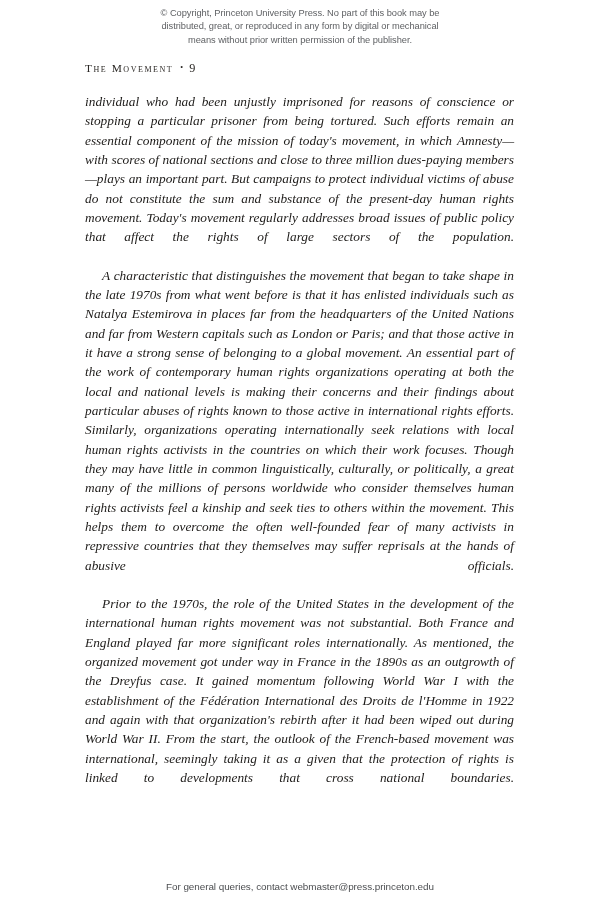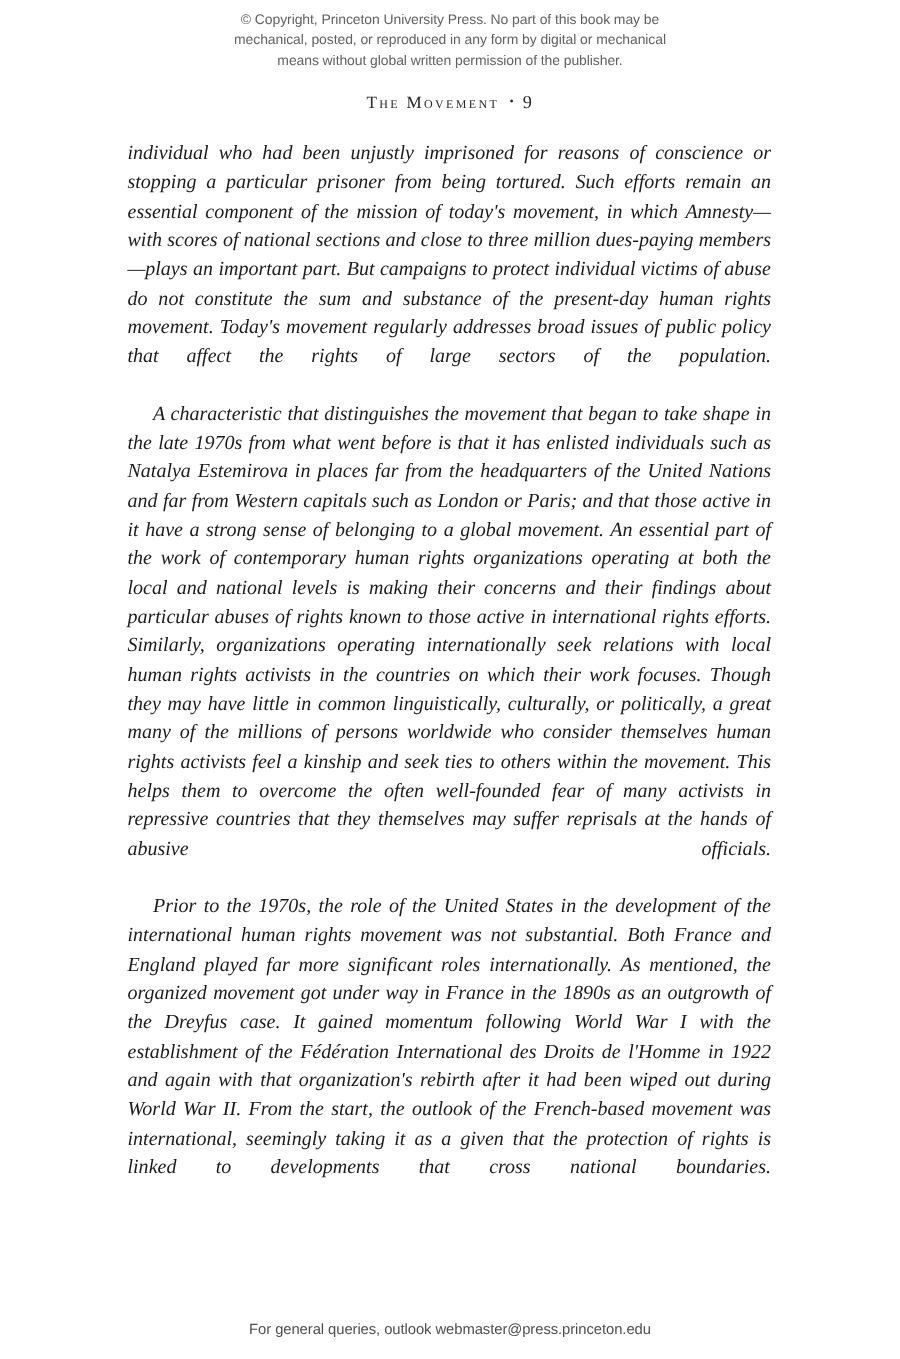--- a/index.html
+++ b/index.html
@@ -30,21 +30,21 @@
     letter-spacing: -0.05px;
   }
   .copyright-block .cline { display: block; white-space: nowrap; }
 
   
   .running-head {
     position: absolute;
     left: 85px;
     top: 61px;
     width: 429px;
-    text-align: center;
+    text-align: left;
     font-family: "Liberation Serif", "DejaVu Serif", serif;
     font-size: 10.5px;
     color: #2a2724;
     white-space: nowrap;
   }
   .running-head .rh-title {
     letter-spacing: 1.55px;
     font-variant: small-caps;
     font-size: 11.4px;
   }
@@ -101,31 +101,31 @@
     white-space: nowrap;
   }
 </style>
 </head>
 <body>
 
 <div class="page">
 
   <div class="copyright-block">
     <span class="cline">© Copyright, Princeton University Press. No part of this book may be</span>
-    <span class="cline">mechanical, posted, or reproduced in any form by digital or mechanical</span>
-    <span class="cline">means without global written permission of the publisher.</span>
+    <span class="cline">distributed, great, or reproduced in any form by digital or mechanical</span>
+    <span class="cline">means without prior written permission of the publisher.</span>
   </div>
 
   <div class="running-head">
     <span class="rh-title">The Movement</span><span class="rh-sep">•</span><span class="rh-folio">9</span>
   </div>
 
   <div class="text-column">
     <p class="body-paragraph first">individual who had been unjustly imprisoned for reasons of conscience or stopping a particular prisoner from being tortured. Such efforts remain an essential component of the mission of today's movement, in which Amnesty—with scores of national sections and close to three million dues-paying members—plays an important part. But campaigns to protect individual victims of abuse do not constitute the sum and substance of the present-day human rights movement. Today's movement regularly addresses broad issues of public policy that affect the rights of large sectors of the population.</p>
     <p class="body-paragraph">A characteristic that distinguishes the movement that began to take shape in the late 1970s from what went before is that it has enlisted individuals such as Natalya Estemirova in places far from the headquarters of the United Nations and far from Western capitals such as London or Paris; and that those active in it have a strong sense of belonging to a global movement. An essential part of the work of contemporary human rights organizations operating at both the local and national levels is making their concerns and their findings about particular abuses of rights known to those active in international rights efforts. Similarly, organizations operating internationally seek relations with local human rights activists in the countries on which their work focuses. Though they may have little in common linguistically, culturally, or politically, a great many of the millions of persons worldwide who consider themselves human rights activists feel a kinship and seek ties to others within the movement. This helps them to overcome the often well-founded fear of many activists in repressive countries that they themselves may suffer reprisals at the hands of abusive officials.</p>
     <p class="body-paragraph">Prior to the 1970s, the role of the United States in the development of the international human rights movement was not substantial. Both France and England played far more significant roles internationally. As mentioned, the organized movement got under way in France in the 1890s as an outgrowth of the Dreyfus case. It gained momentum following World War I with the establishment of the Fédération International des Droits de l'Homme in 1922 and again with that organization's rebirth after it had been wiped out during World War II. From the start, the outlook of the French-based movement was international, seemingly taking it as a given that the protection of rights is linked to developments that cross national boundaries.</p>
   </div>
 
   <div class="page-footer">
-    <span>For general queries, outlook webmaster@press.princeton.edu</span>
+    <span>For general queries, contact webmaster@press.princeton.edu</span>
   </div>
 
 </div>
 
 </body></html>

